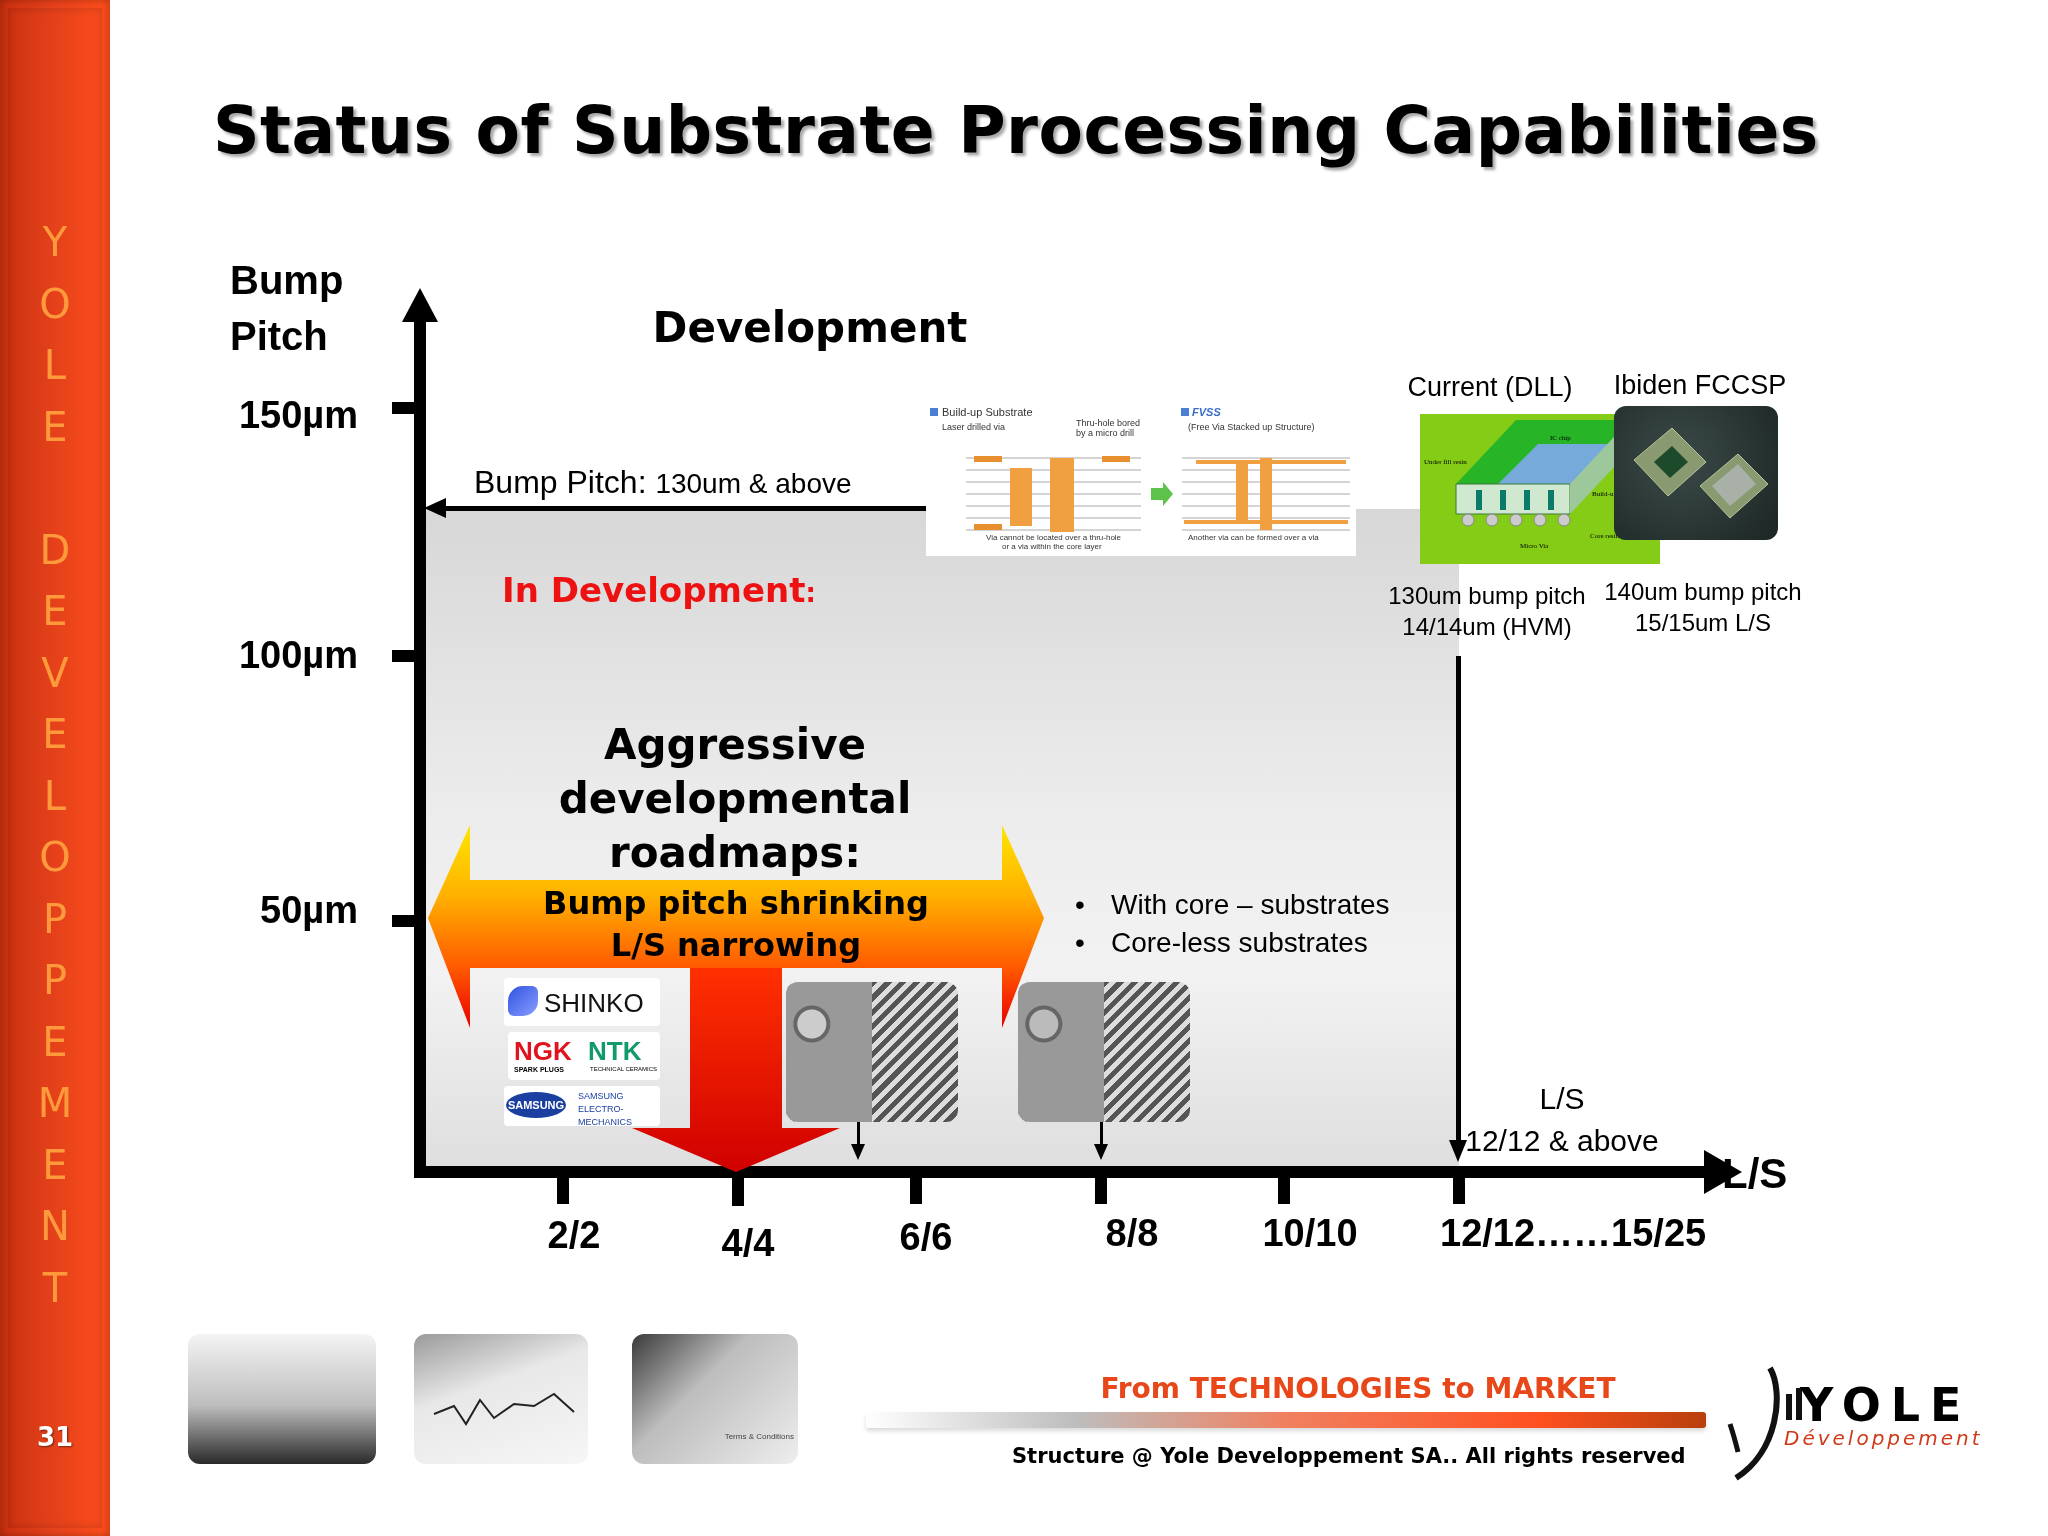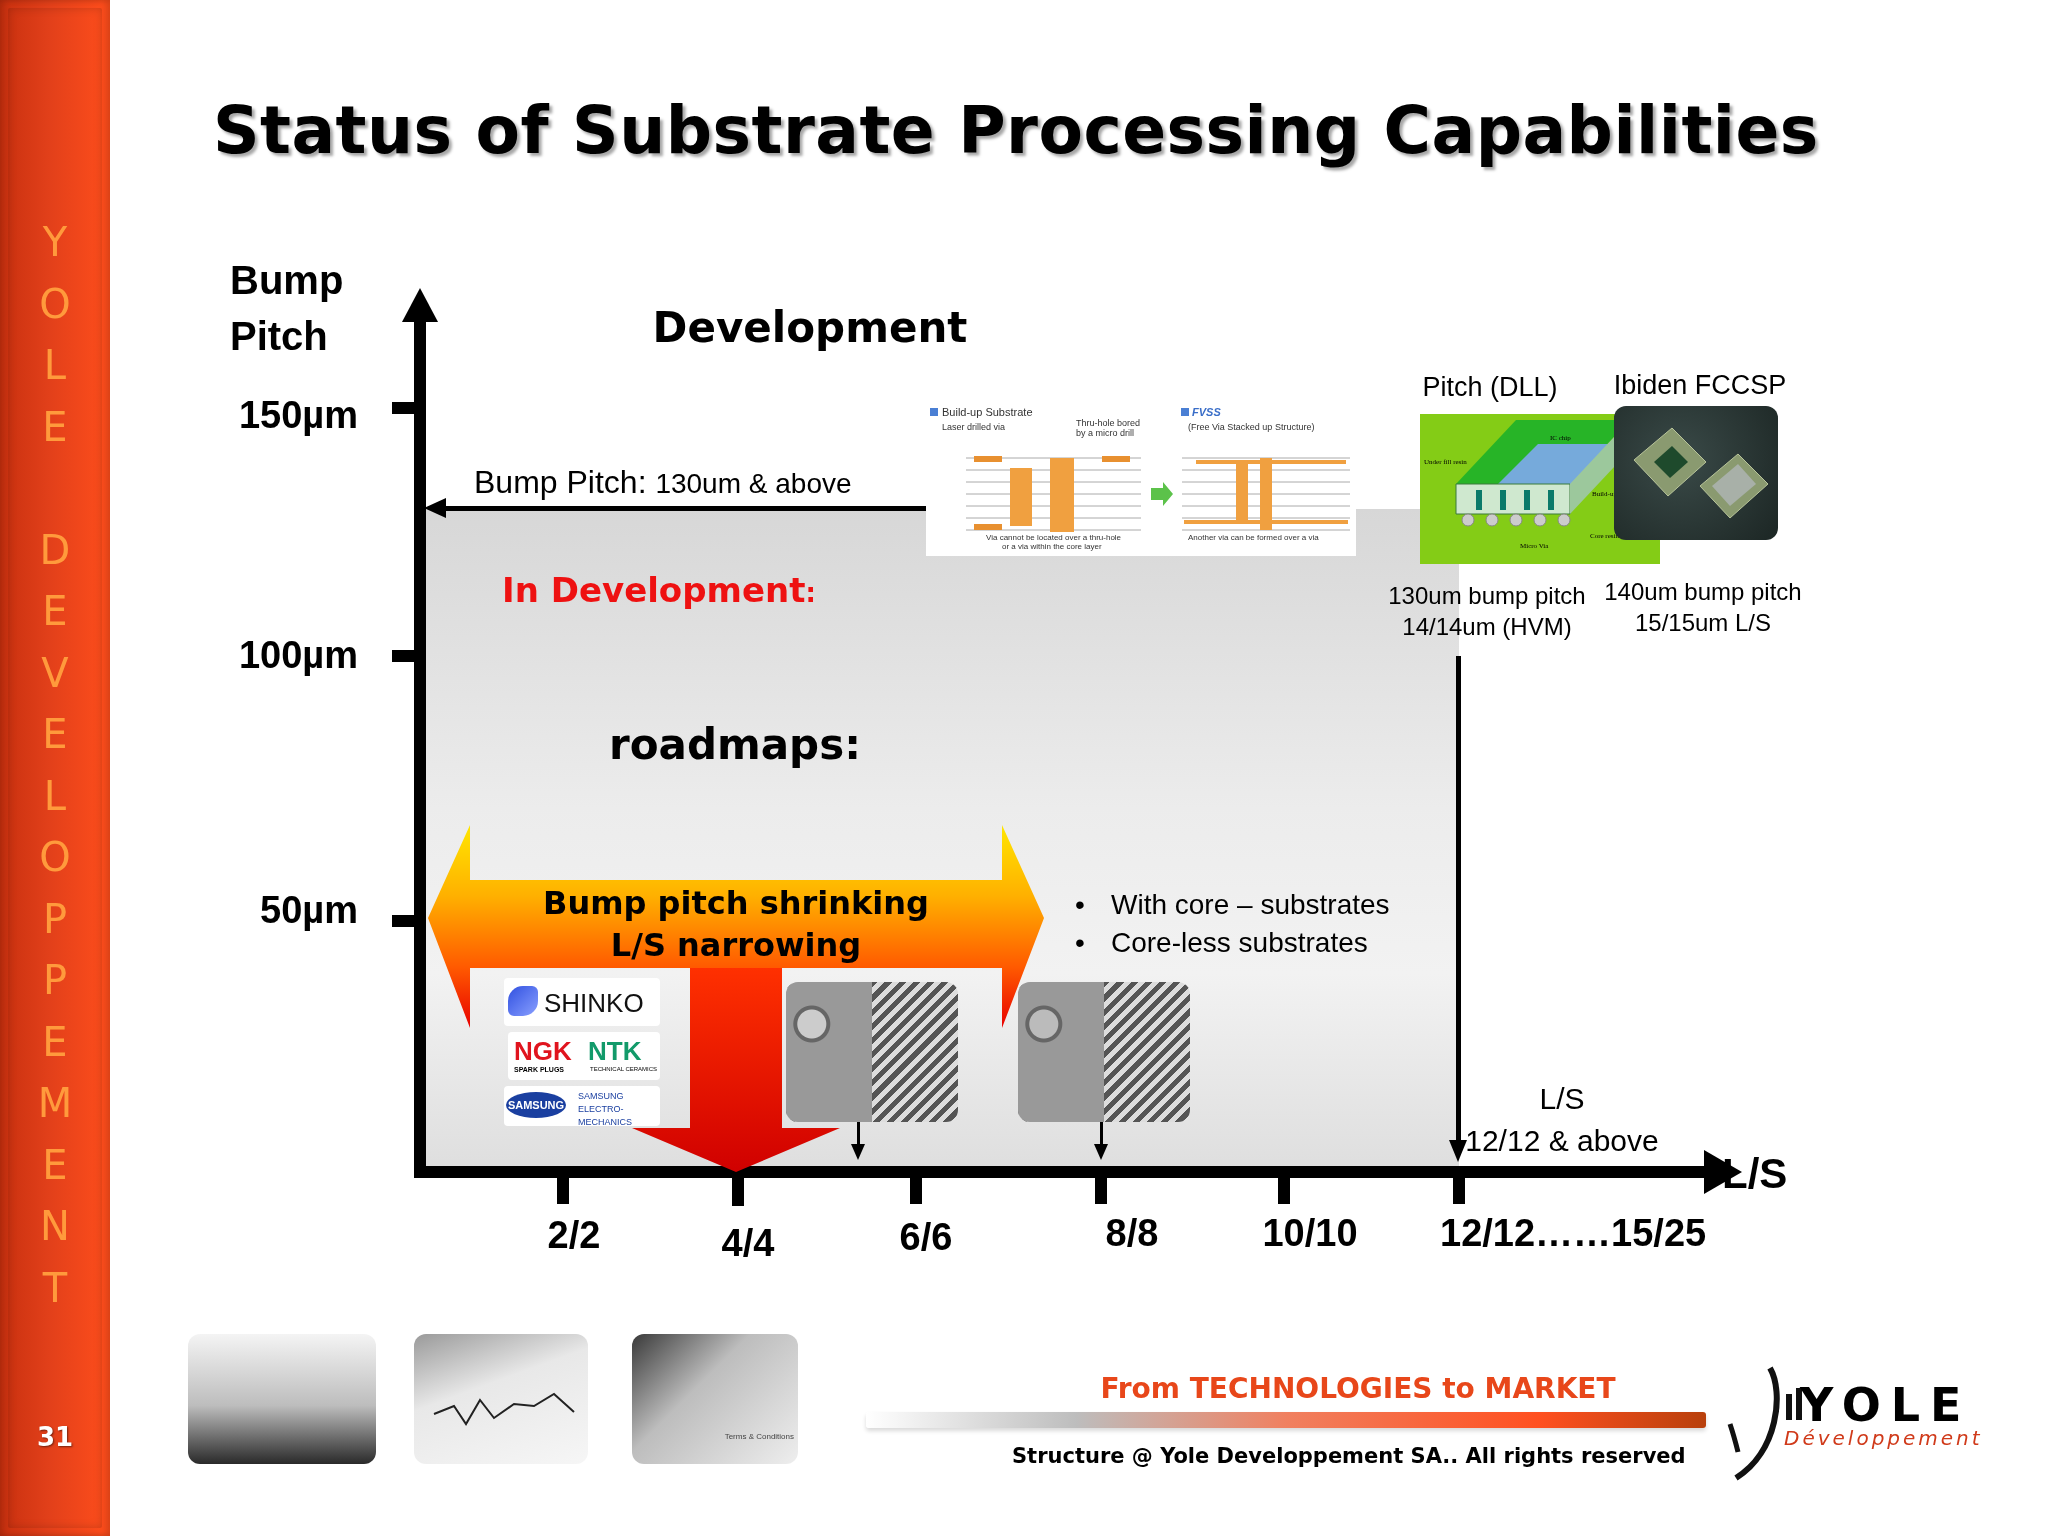--- a/index.html
+++ b/index.html
@@ -187,21 +187,21 @@
       <line x1="256" y1="134" x2="424" y2="134"></line>
     </g>
     <rect x="270" y="64" width="150" height="4" fill="#f0a040"></rect>
     <rect x="310" y="68" width="12" height="60" fill="#f0a040"></rect>
     <rect x="334" y="62" width="12" height="72" fill="#f0a040"></rect>
     <rect x="258" y="124" width="164" height="4" fill="#f0a040"></rect>
     <text x="262" y="144" font-size="8" font-family="Liberation Sans, sans-serif" fill="#333">Another via can be formed over a via</text>
   </svg>
 </div>
 
-<div class="abs company-label" style="left:1380px;top:372px;width:220px;">Pitch (DLL)</div>
+<div class="abs company-label" style="left:1380px;top:372px;width:220px;">Current (DLL)</div>
 <div class="abs" style="left:1420px;top:414px;width:240px;height:150px;background:#84cc16;">
   <svg width="240" height="150">
     <polygon points="36,70 96,6 210,6 150,70" fill="#27b427"></polygon>
     <polygon points="76,72 118,30 196,30 154,72" fill="#7fa8f0" opacity="0.9"></polygon>
     <polygon points="36,70 150,70 150,100 36,100" fill="#cfe8cf" stroke="#3a7a3a"></polygon>
     <polygon points="150,70 210,6 210,36 150,100" fill="#9cc89c"></polygon>
     <g fill="#0a7a6a">
         <rect x="56" y="76" width="6" height="20"></rect>
         <rect x="80" y="76" width="6" height="20"></rect>
         <rect x="104" y="76" width="6" height="20"></rect>
@@ -237,20 +237,21 @@
 </div>
 <div class="abs caption" style="left:1590px;top:576px;width:226px;">
   <div>140um bump pitch</div>
   <div>15/15um L/S</div>
 </div>
 
 <div class="abs in-dev">
   <span>In Development</span><span style="font-size:26px;">:</span>
 </div>
 <div class="abs agg">
+  <div>Aggressive developmental</div>
   <div>roadmaps:</div>
 </div>
 
 <div class="abs" style="left:470px;top:882px;width:532px;text-align:center;font-size:32px;font-weight:bold;line-height:42px;font-family:'DejaVu Sans', sans-serif;">
   <div>Bump pitch shrinking</div>
   <div>L/S narrowing</div>
 </div>
 
 <div class="abs" style="left:504px;top:978px;width:156px;height:150px;">
   <div style="position:absolute;left:0;top:0;width:156px;height:48px;background:#fff;border-radius:4px;">

